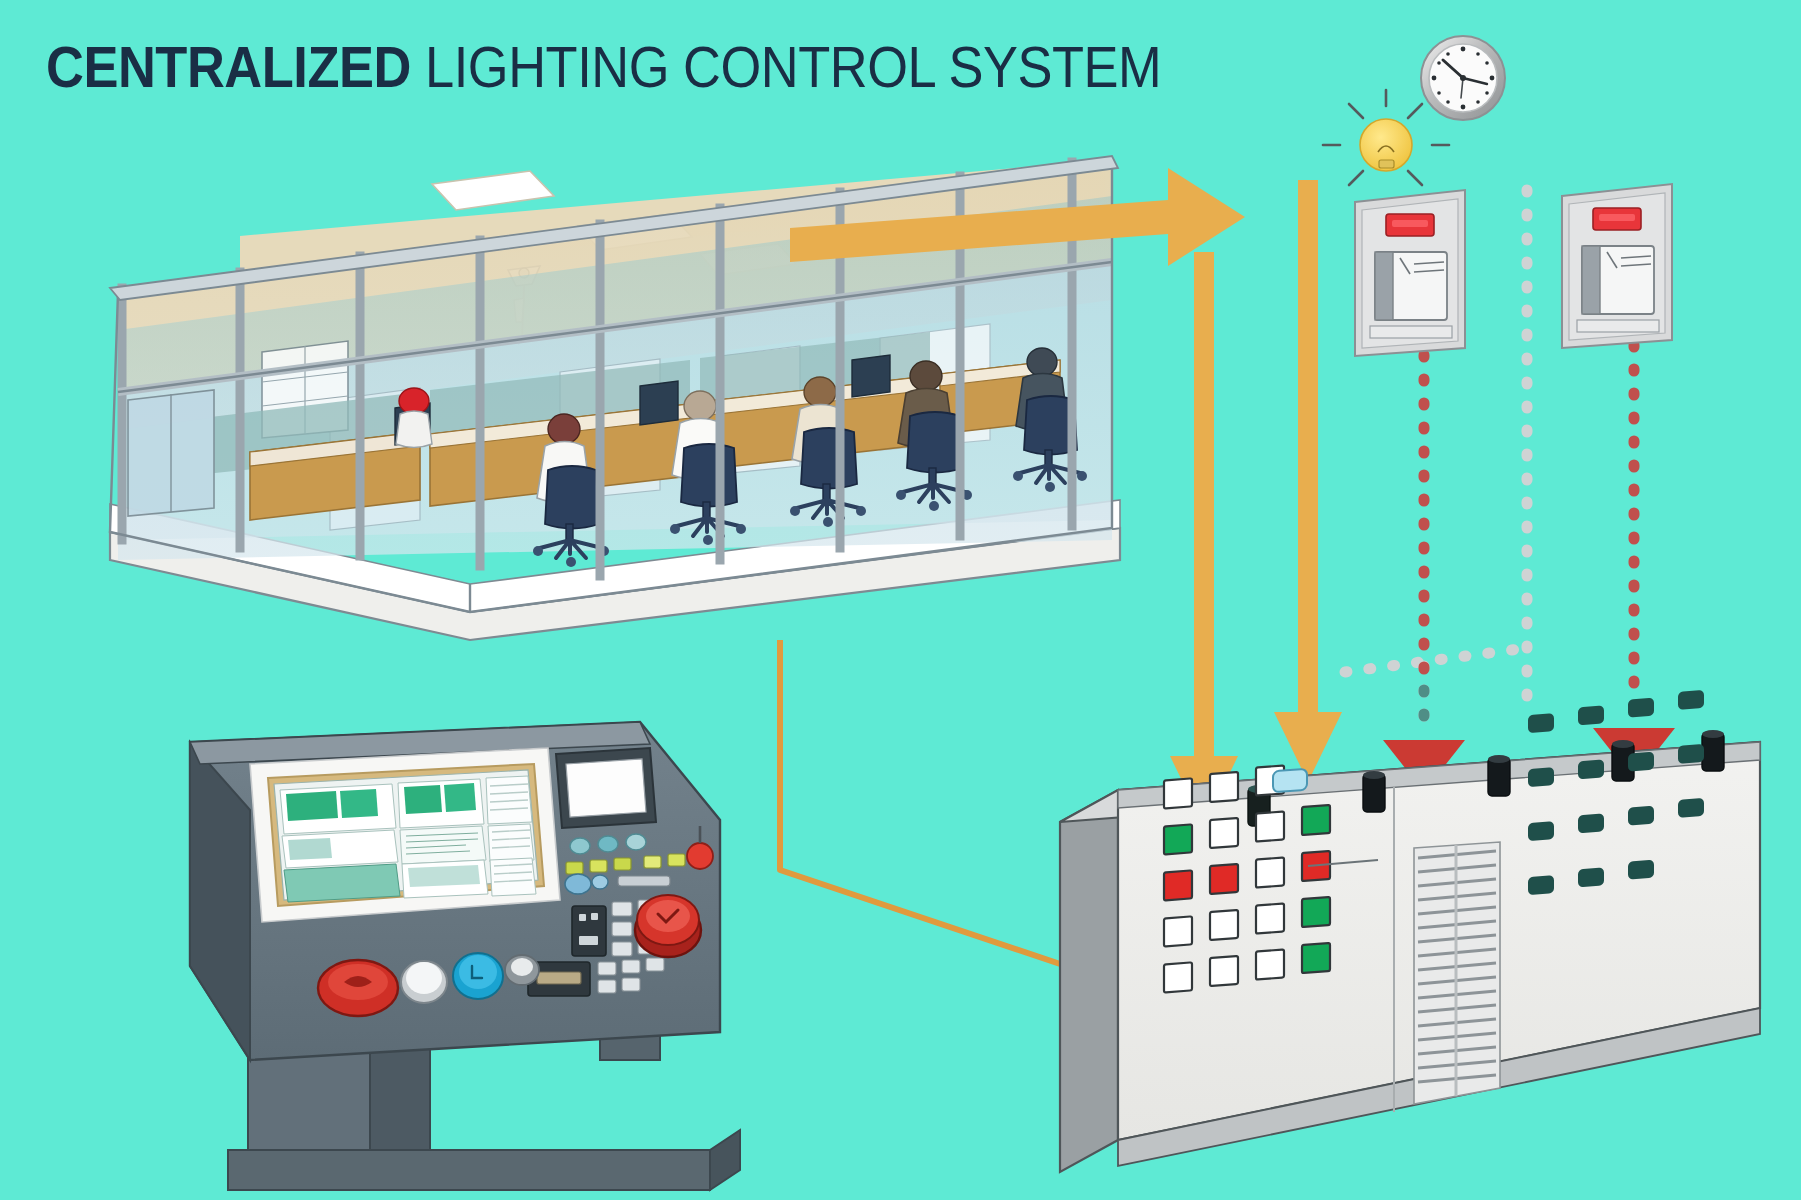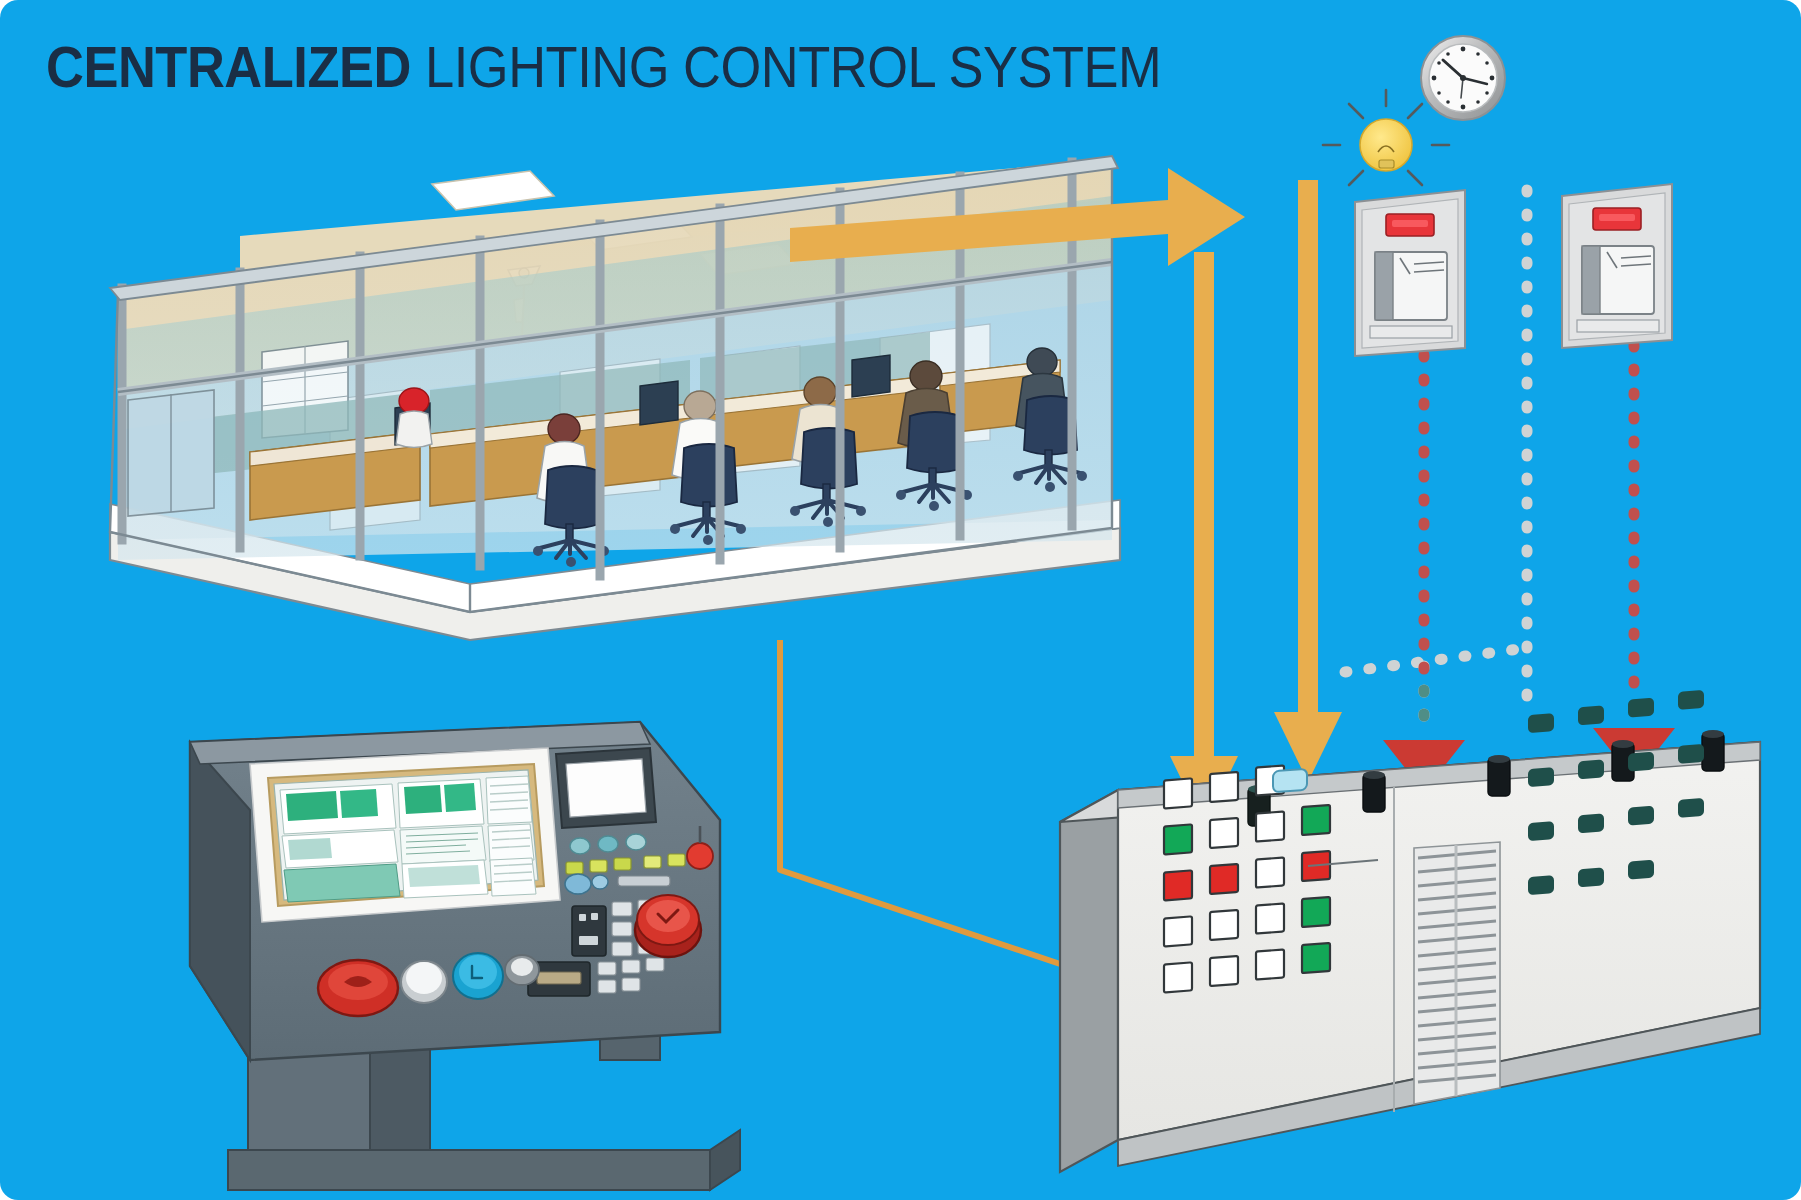--- a/index.html
+++ b/index.html
@@ -2,21 +2,21 @@
 <html><head>
 <meta charset="utf-8">
 <style>
   * { box-sizing: border-box; margin: 0; padding: 0; }
   html, body {
     width: 1801px; height: 1200px;
     background: #ffffff;
     font-family: "Liberation Sans", sans-serif;
     overflow: hidden;
   }
-  #stage { position: relative; width: 1801px; height: 1200px; background: #0ea5e9; border-radius: 18px; }
+  #stage { position: relative; width: 1801px; height: 1200px; background: #5eead4; }
 
   
   #title {
     position: absolute; left: 46px; top: 34px;
     font-size: 57px; letter-spacing: -0.5px;
     color: #1a2e45; white-space: nowrap;
     font-stretch: condensed;
     transform: scaleX(0.92); transform-origin: left center;
   }
   #title .bold { font-weight: 700; }

